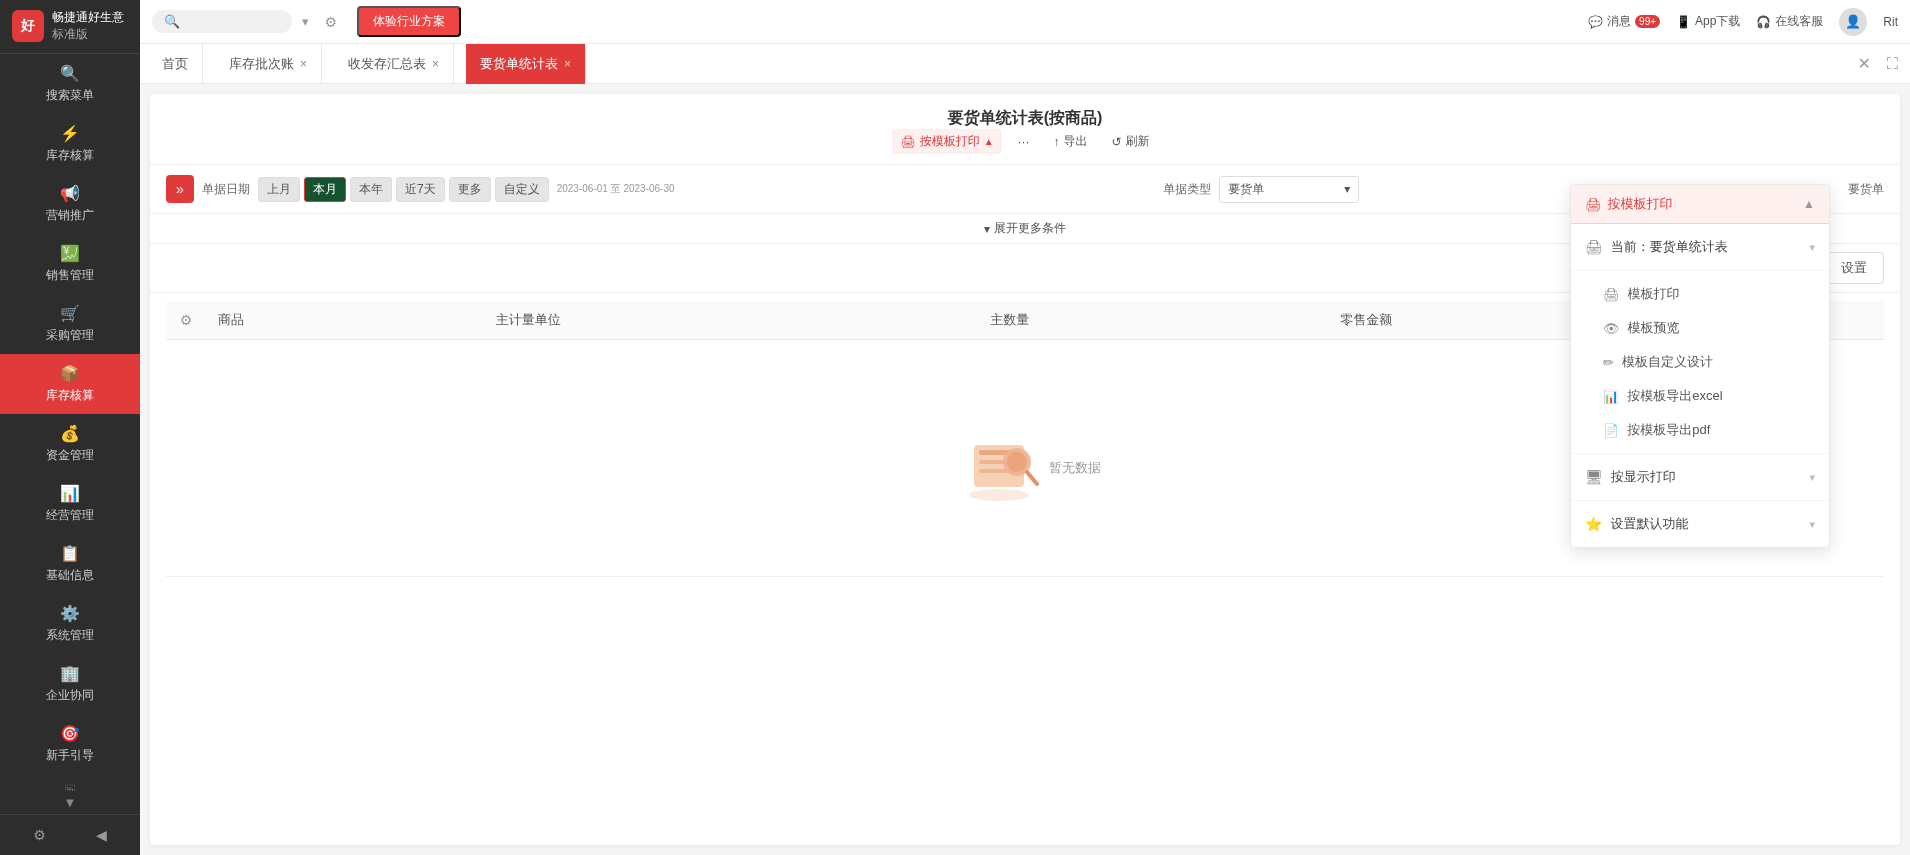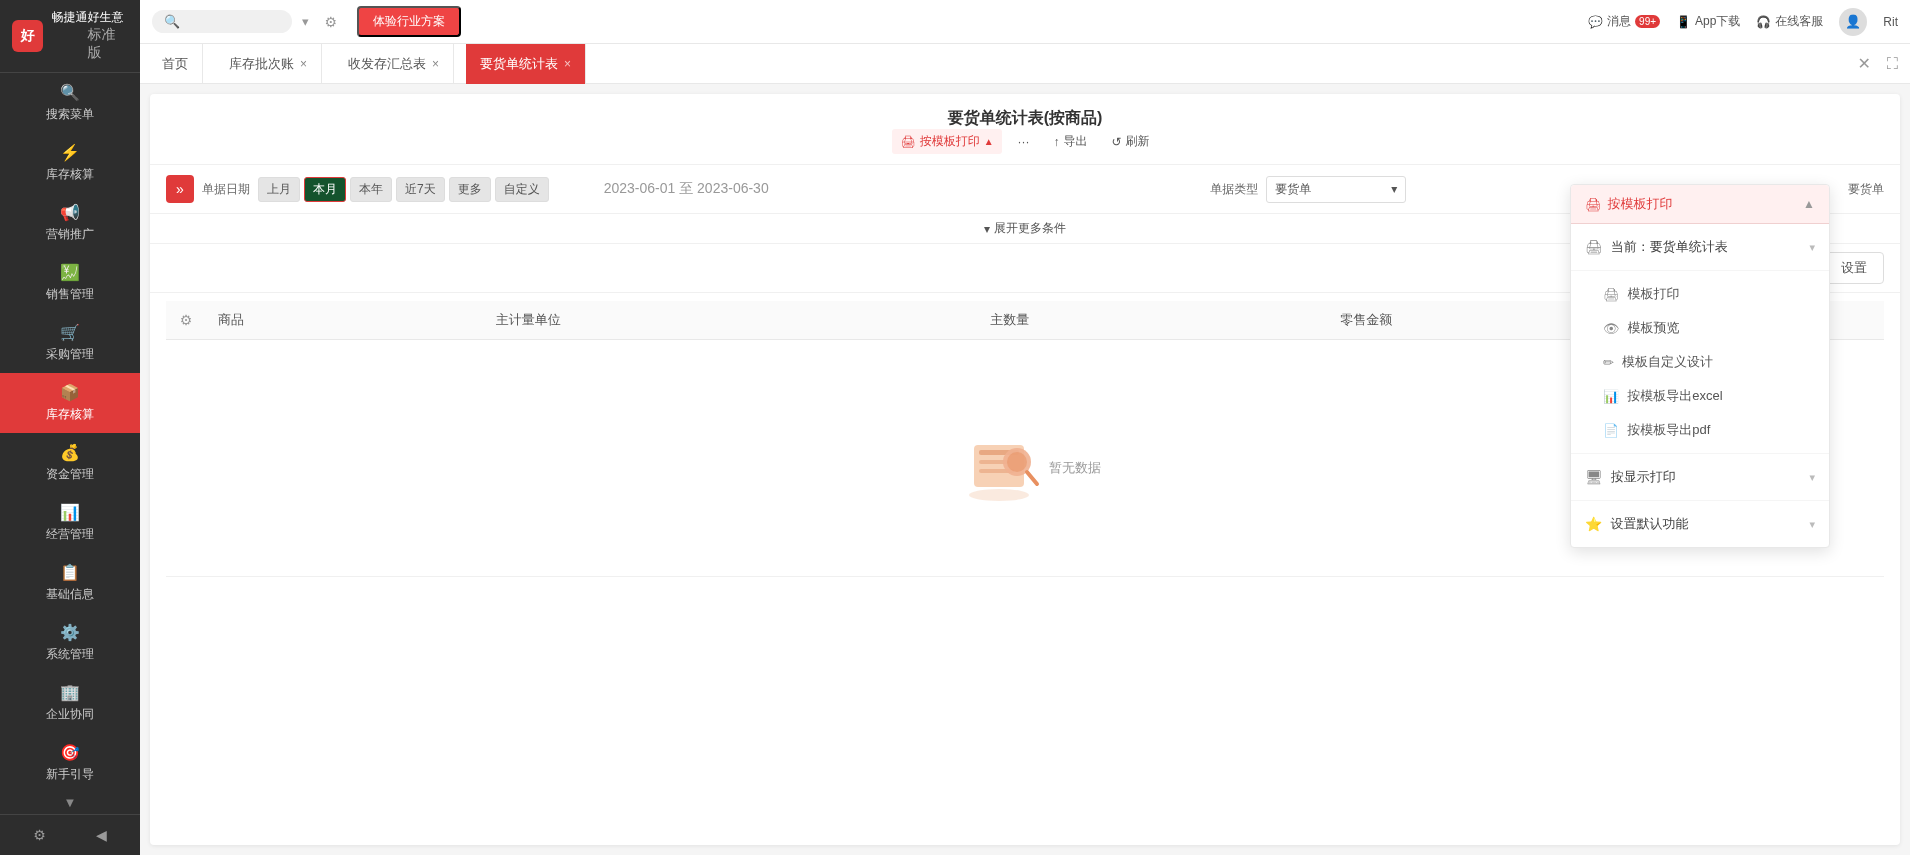--- a/index.html
+++ b/index.html
@@ -28,21 +28,21 @@
       background: #e03a3a;
       border-radius: 6px;
       display: flex;
       align-items: center;
       justify-content: center;
       color: white;
       font-weight: bold;
       font-size: 14px;
     }
     .sidebar-logo-text { font-size: 12px; color: #fff; line-height: 1.3; }
-    .sidebar-logo-sub { font-size: 14px; color: #aaa; margin-left: 36px; }
+    .sidebar-logo-sub { font-size: 12px; color: #aaa; }
 
     .sidebar-nav { flex: 1; overflow-y: auto; }
     .sidebar-nav::-webkit-scrollbar { width: 4px; }
     .sidebar-nav::-webkit-scrollbar-thumb { background: #555; }
 
     .nav-item {
       display: flex;
       flex-direction: column;
       align-items: center;
       padding: 10px 6px;
@@ -251,21 +251,21 @@
     .date-btn {
       padding: 3px 8px;
       border: 1px solid #ddd;
       border-radius: 3px;
       font-size: 12px;
       cursor: pointer;
       background: #e5e5e5;
       color: #555;
     }
     .date-btn.active { background: #14532d; color: white; border-color: #e03a3a; }
-    .filter-date-range { font-size: 14px; color: #999; margin-left: 47px; }
+    .filter-date-range { font-size: 10px; color: #999; }
 
     .filter-select {
       display: flex;
       align-items: center;
       border: 1px solid #ddd;
       border-radius: 3px;
       padding: 4px 8px;
       font-size: 12px;
       color: #555;
       cursor: pointer;

